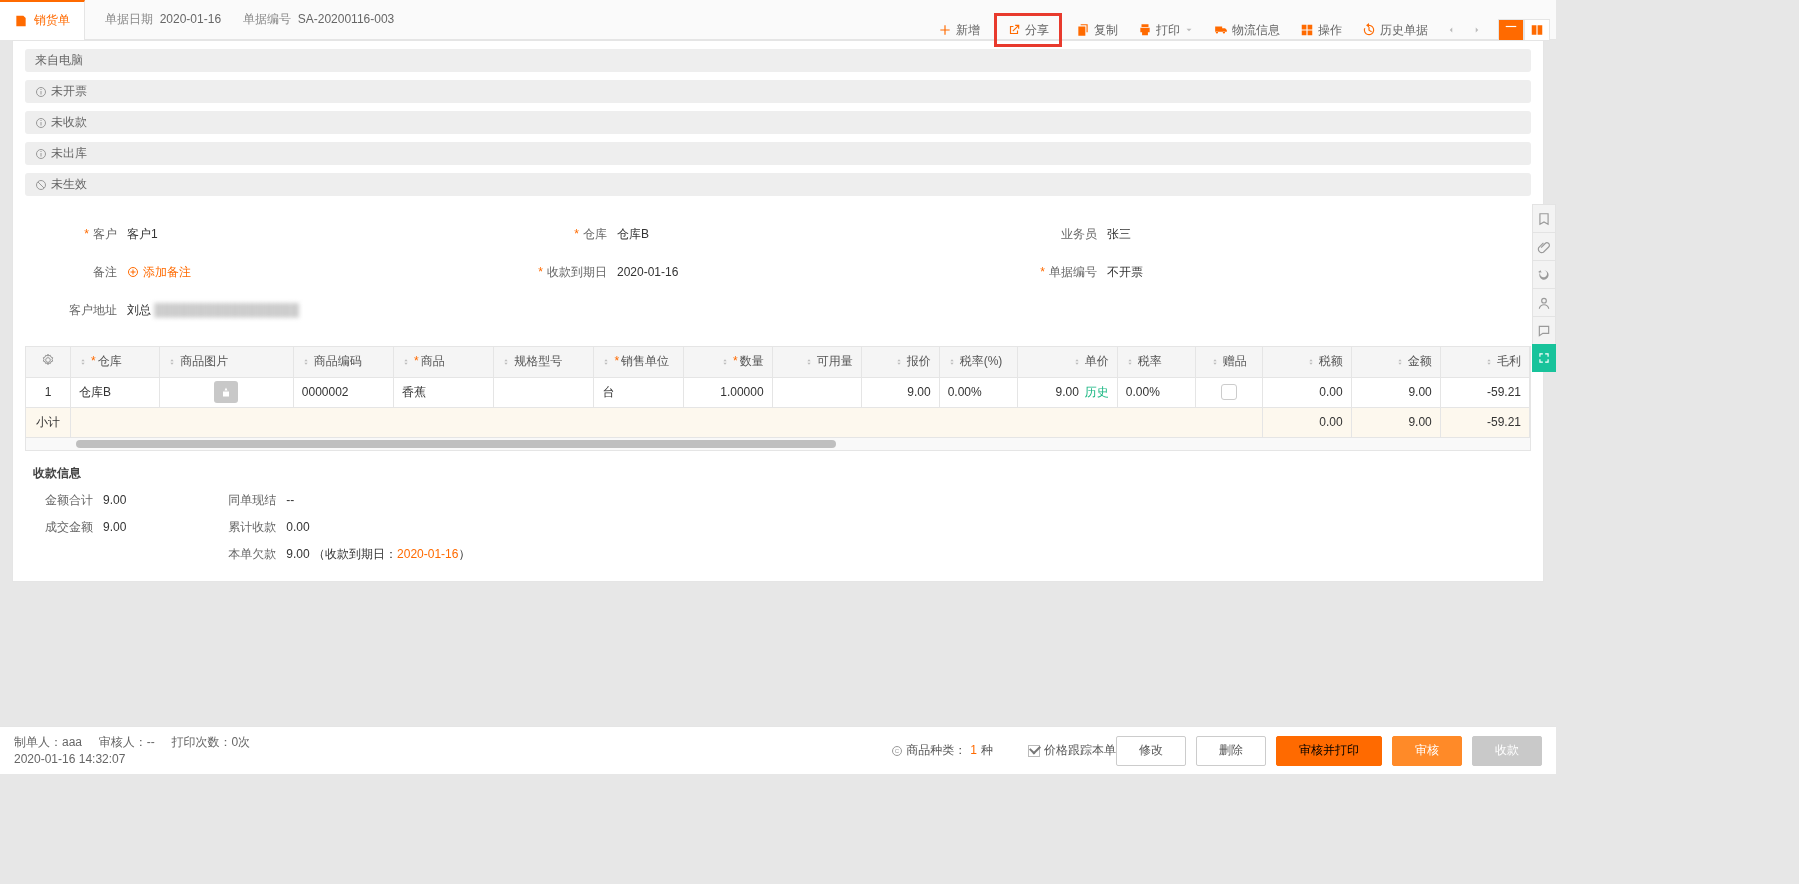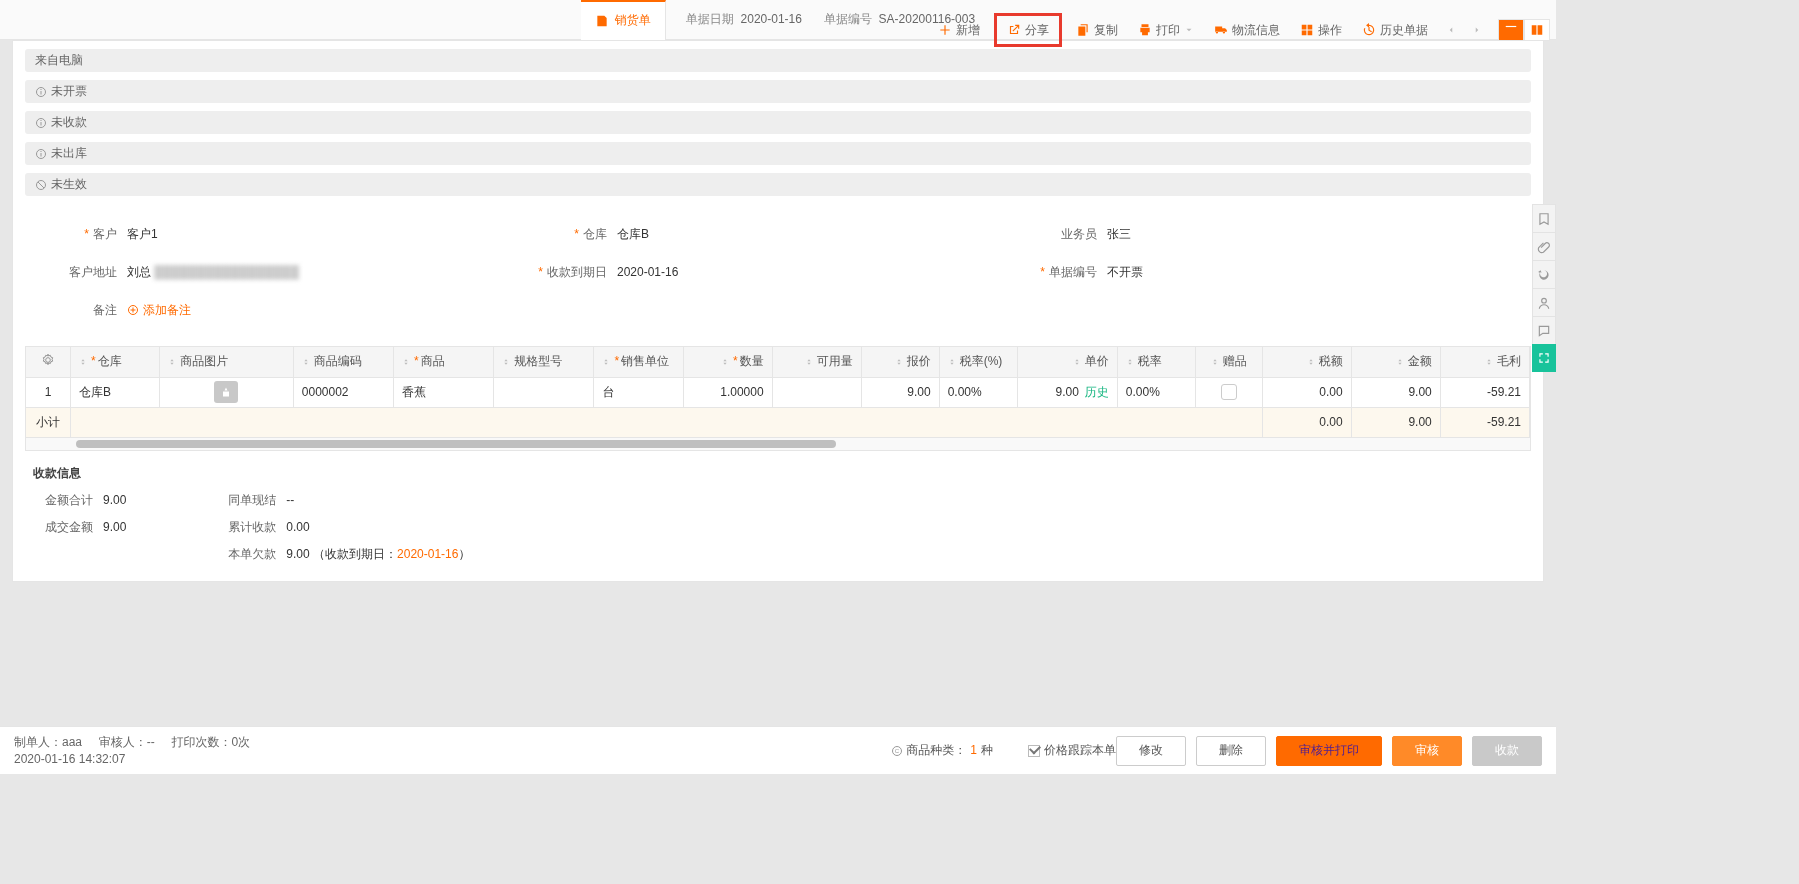--- a/index.html
+++ b/index.html
@@ -13,21 +13,21 @@
     --tag-bg:#eee;
     --green:#18b681;
     --red-highlight:#e83a2d;
     --footer-h:48px;
   }
   html,body{margin:0;padding:0;height:100%;font-family:"Microsoft YaHei","Segoe UI",Arial,sans-serif;font-size:12px;color:var(--text);background:#e7e7e7;}
   *{box-sizing:border-box;}
   .page{width:1556px;height:774px;position:relative;background:#e7e7e7;overflow:hidden;}
 
   
-  .topbar{height:40px;background:#fafafa;border-bottom:1px solid var(--border);display:flex;align-items:center;padding:0 0 0 0;position:relative;justify-content:center;}
+  .topbar{height:40px;background:#fafafa;border-bottom:1px solid var(--border);display:flex;align-items:center;padding:0 0 0 0;position:relative;}
   .tab{display:flex;align-items:center;height:40px;padding:0 14px;background:#fff;border-right:1px solid var(--border);color:var(--orange);gap:6px;border-top:2px solid var(--orange);}
   .tab .tab-icon{width:14px;height:14px;fill:var(--orange);}
   .topinfo{display:flex;align-items:center;gap:22px;padding-left:20px;color:#666;}
   .topinfo .lbl{color:var(--muted);}
   .topinfo .val{color:#666;}
   .top-actions{position:absolute;right:6px;top:10px;height:40px;display:flex;align-items:center;gap:8px;}
   .actbtn{display:flex;align-items:center;gap:4px;padding:0 6px;height:28px;color:#666;cursor:pointer;user-select:none;}
   .actbtn svg{width:14px;height:14px;fill:var(--orange);}
   .actbtn .chev{width:10px;height:10px;fill:#bbb;}
   .red-box{border:3px solid var(--red-highlight);padding:0 4px;height:34px;display:flex;align-items:center;}
@@ -101,21 +101,21 @@
   .footer{position:absolute;left:0;right:0;bottom:0;height:var(--footer-h);background:#fff;border-top:1px solid var(--border);display:flex;align-items:center;padding:0 14px;justify-content:space-between;}
   .footer-left{color:#666;line-height:1.4;}
   .footer-left .row2{display:block;}
   .footer-mid{display:flex;gap:35px;color:#555;}
   .footer-mid svg{width:12px;height:12px;fill:#999;vertical-align:middle;}
   .footer-mid .kindnum{color:var(--orange);margin:0 4px;}
   .chk{width:12px;height:12px;border:1px solid #bbb;display:inline-block;vertical-align:middle;margin-right:4px;position:relative;}
   .chk.checked::after{content:"";position:absolute;left:1px;top:-1px;width:8px;height:5px;border-left:2px solid #777;border-bottom:2px solid #777;transform:rotate(-45deg);}
   .footer-right{display:flex;gap:10px;}
   .btn{height:30px;padding:0 22px;border:1px solid #ccc;background:#fff;color:#555;border-radius:2px;cursor:pointer;display:flex;align-items:center;font-size:12px;}
-  .btn.primary{background:var(--orange);border-color:var(--orange);color:#4c1d95;}
+  .btn.primary{background:var(--orange);border-color:var(--orange);color:#000000;}
   .btn.primary2{background:var(--orange2);border-color:var(--orange2);color:#fff;}
   .btn.disabled{background:#c9c9c9;border-color:#c9c9c9;color:#fff;cursor:not-allowed;}
 
   .spacer{flex:1;}
   .spanv{display:inline-block;vertical-align:middle;}
 </style>
 </head>
 <body>
 
 <div class="page">
@@ -239,35 +239,35 @@
           </svg>
           <span>未生效</span>
         </div>
     </div>
 
     <div class="form">
       <div class="form-col">
         <div class="form-row">
             <span class="lbl req">客户</span>
             <span class="val">客户1</span>
-          </div>
-        <div class="form-row">
-            <span class="lbl">客户地址</span>
-            <span class="val"><span>刘总</span> <span class="blur">█████████████████</span></span>
           </div>
         <div class="form-row">
             <span class="lbl">备注</span>
           <span class="linkish">
               <svg viewBox="0 0 24 24">
                 <circle cx="12" cy="12" r="9" fill="none" stroke="currentColor" stroke-width="2"></circle>
                 <path d="M11 7h2v10h-2z M7 11h10v2H7z"></path>
               </svg>
               <span>添加备注</span>
             </span>
         </div>
+        <div class="form-row">
+            <span class="lbl">客户地址</span>
+            <span class="val"><span>刘总</span> <span class="blur">█████████████████</span></span>
+          </div>
       </div>
       <div class="form-col">
         <div class="form-row">
             <span class="lbl req">仓库</span>
             <span class="val">仓库B</span>
           </div>
         <div class="form-row">
             <span class="lbl req">收款到期日</span>
             <span class="val">2020-01-16</span>
           </div>

